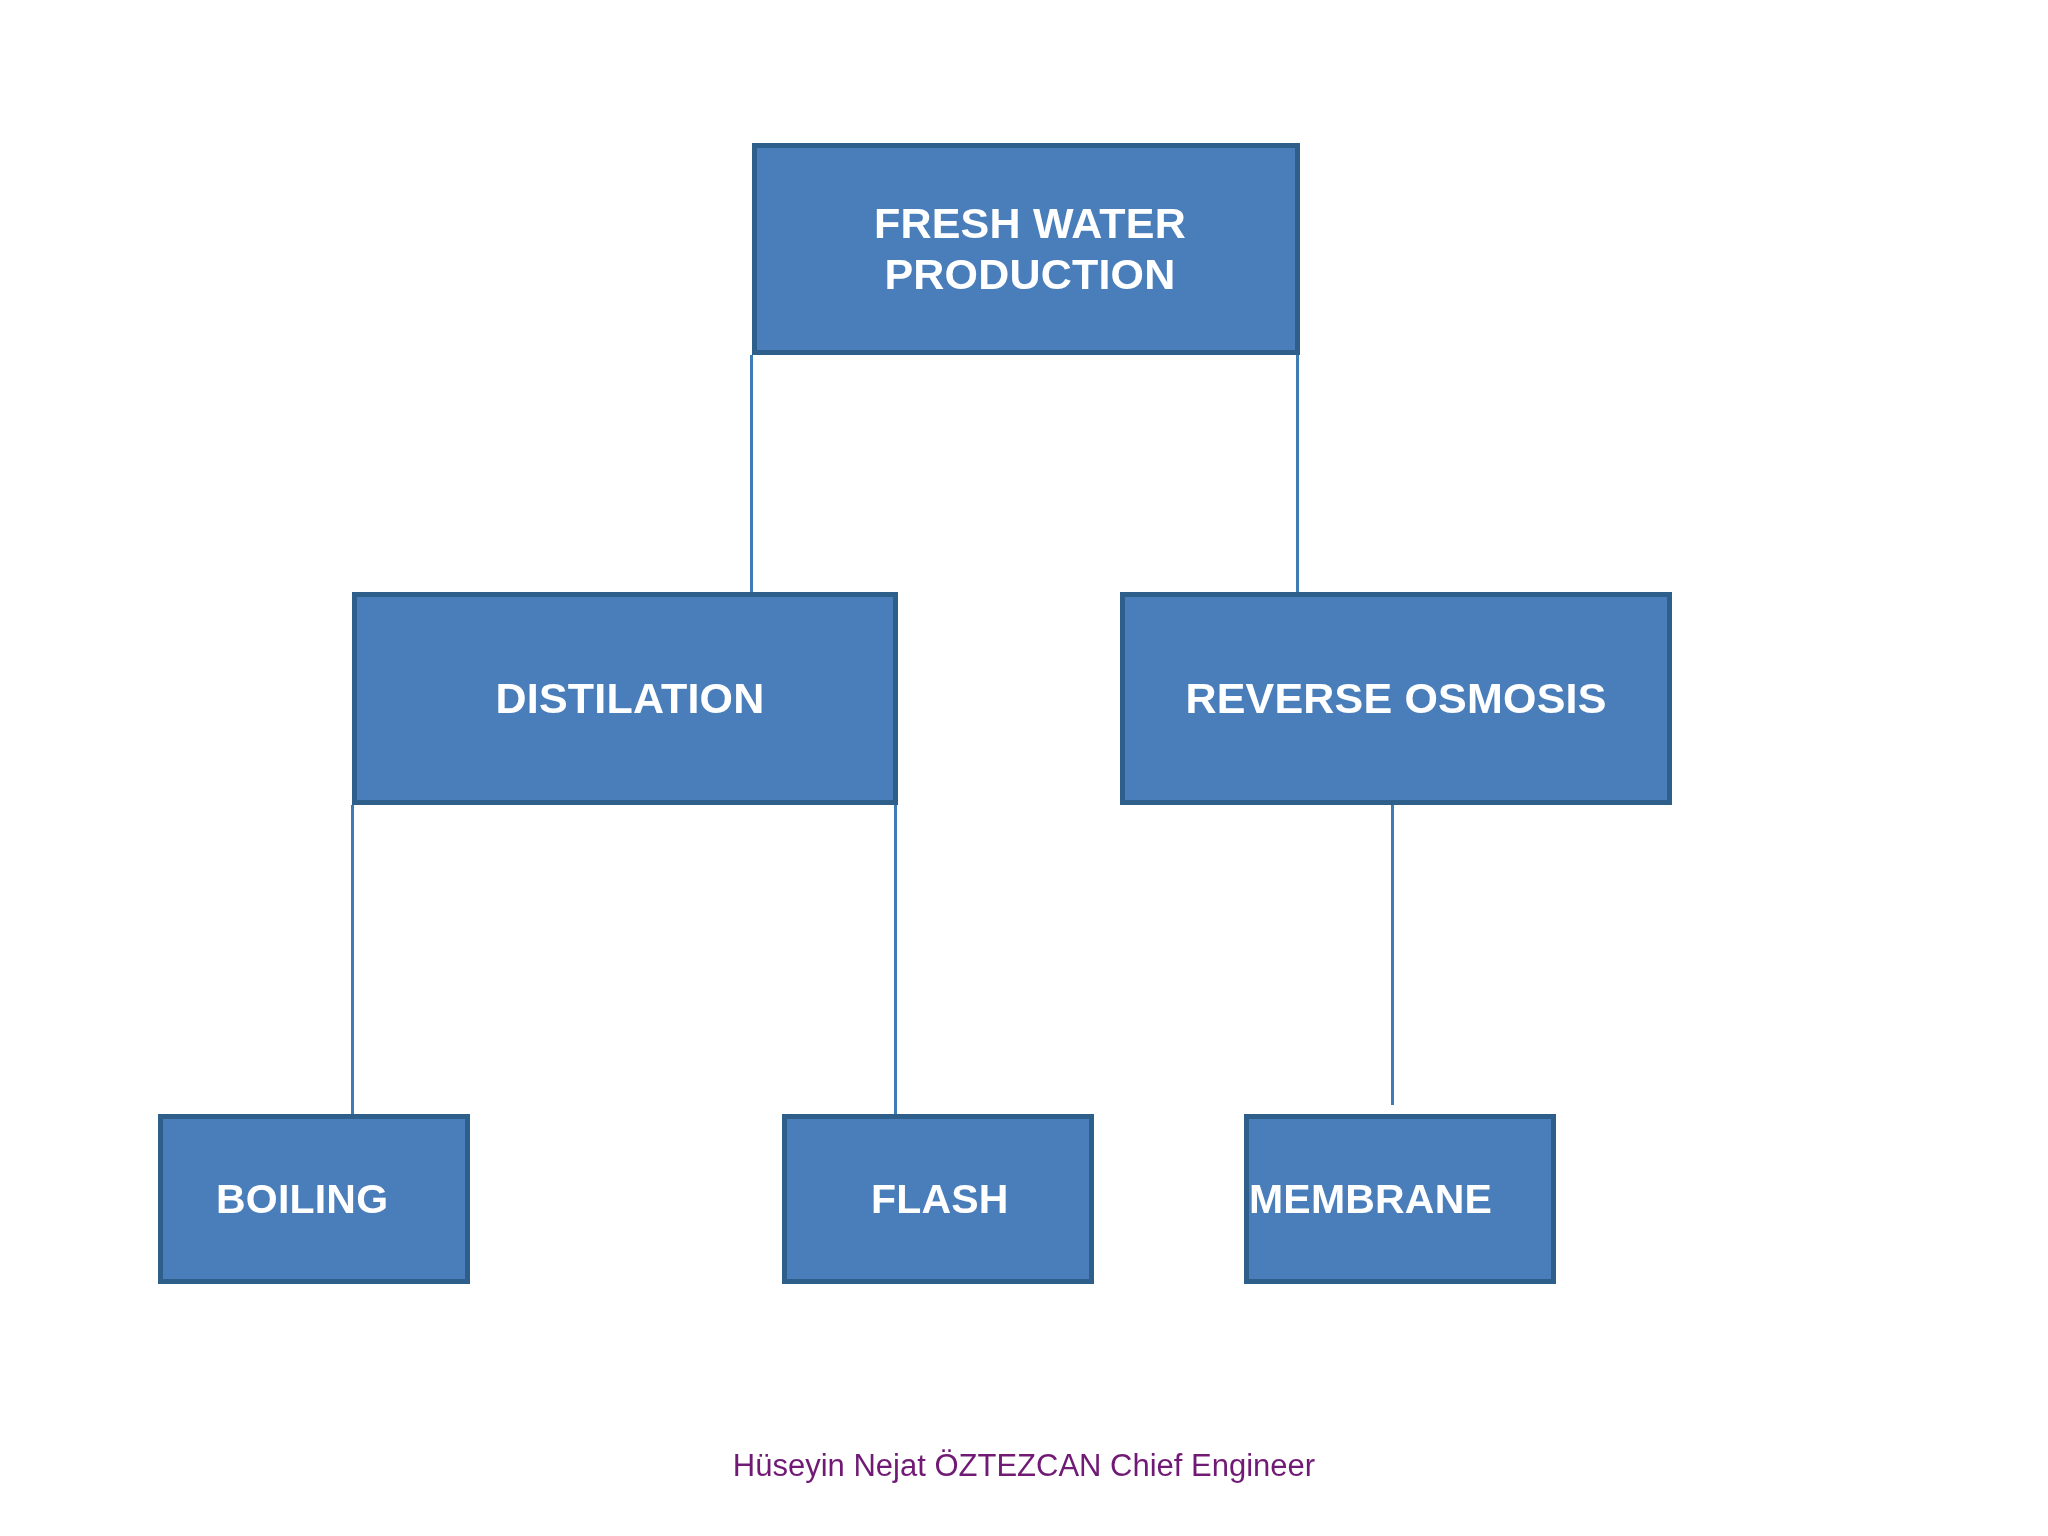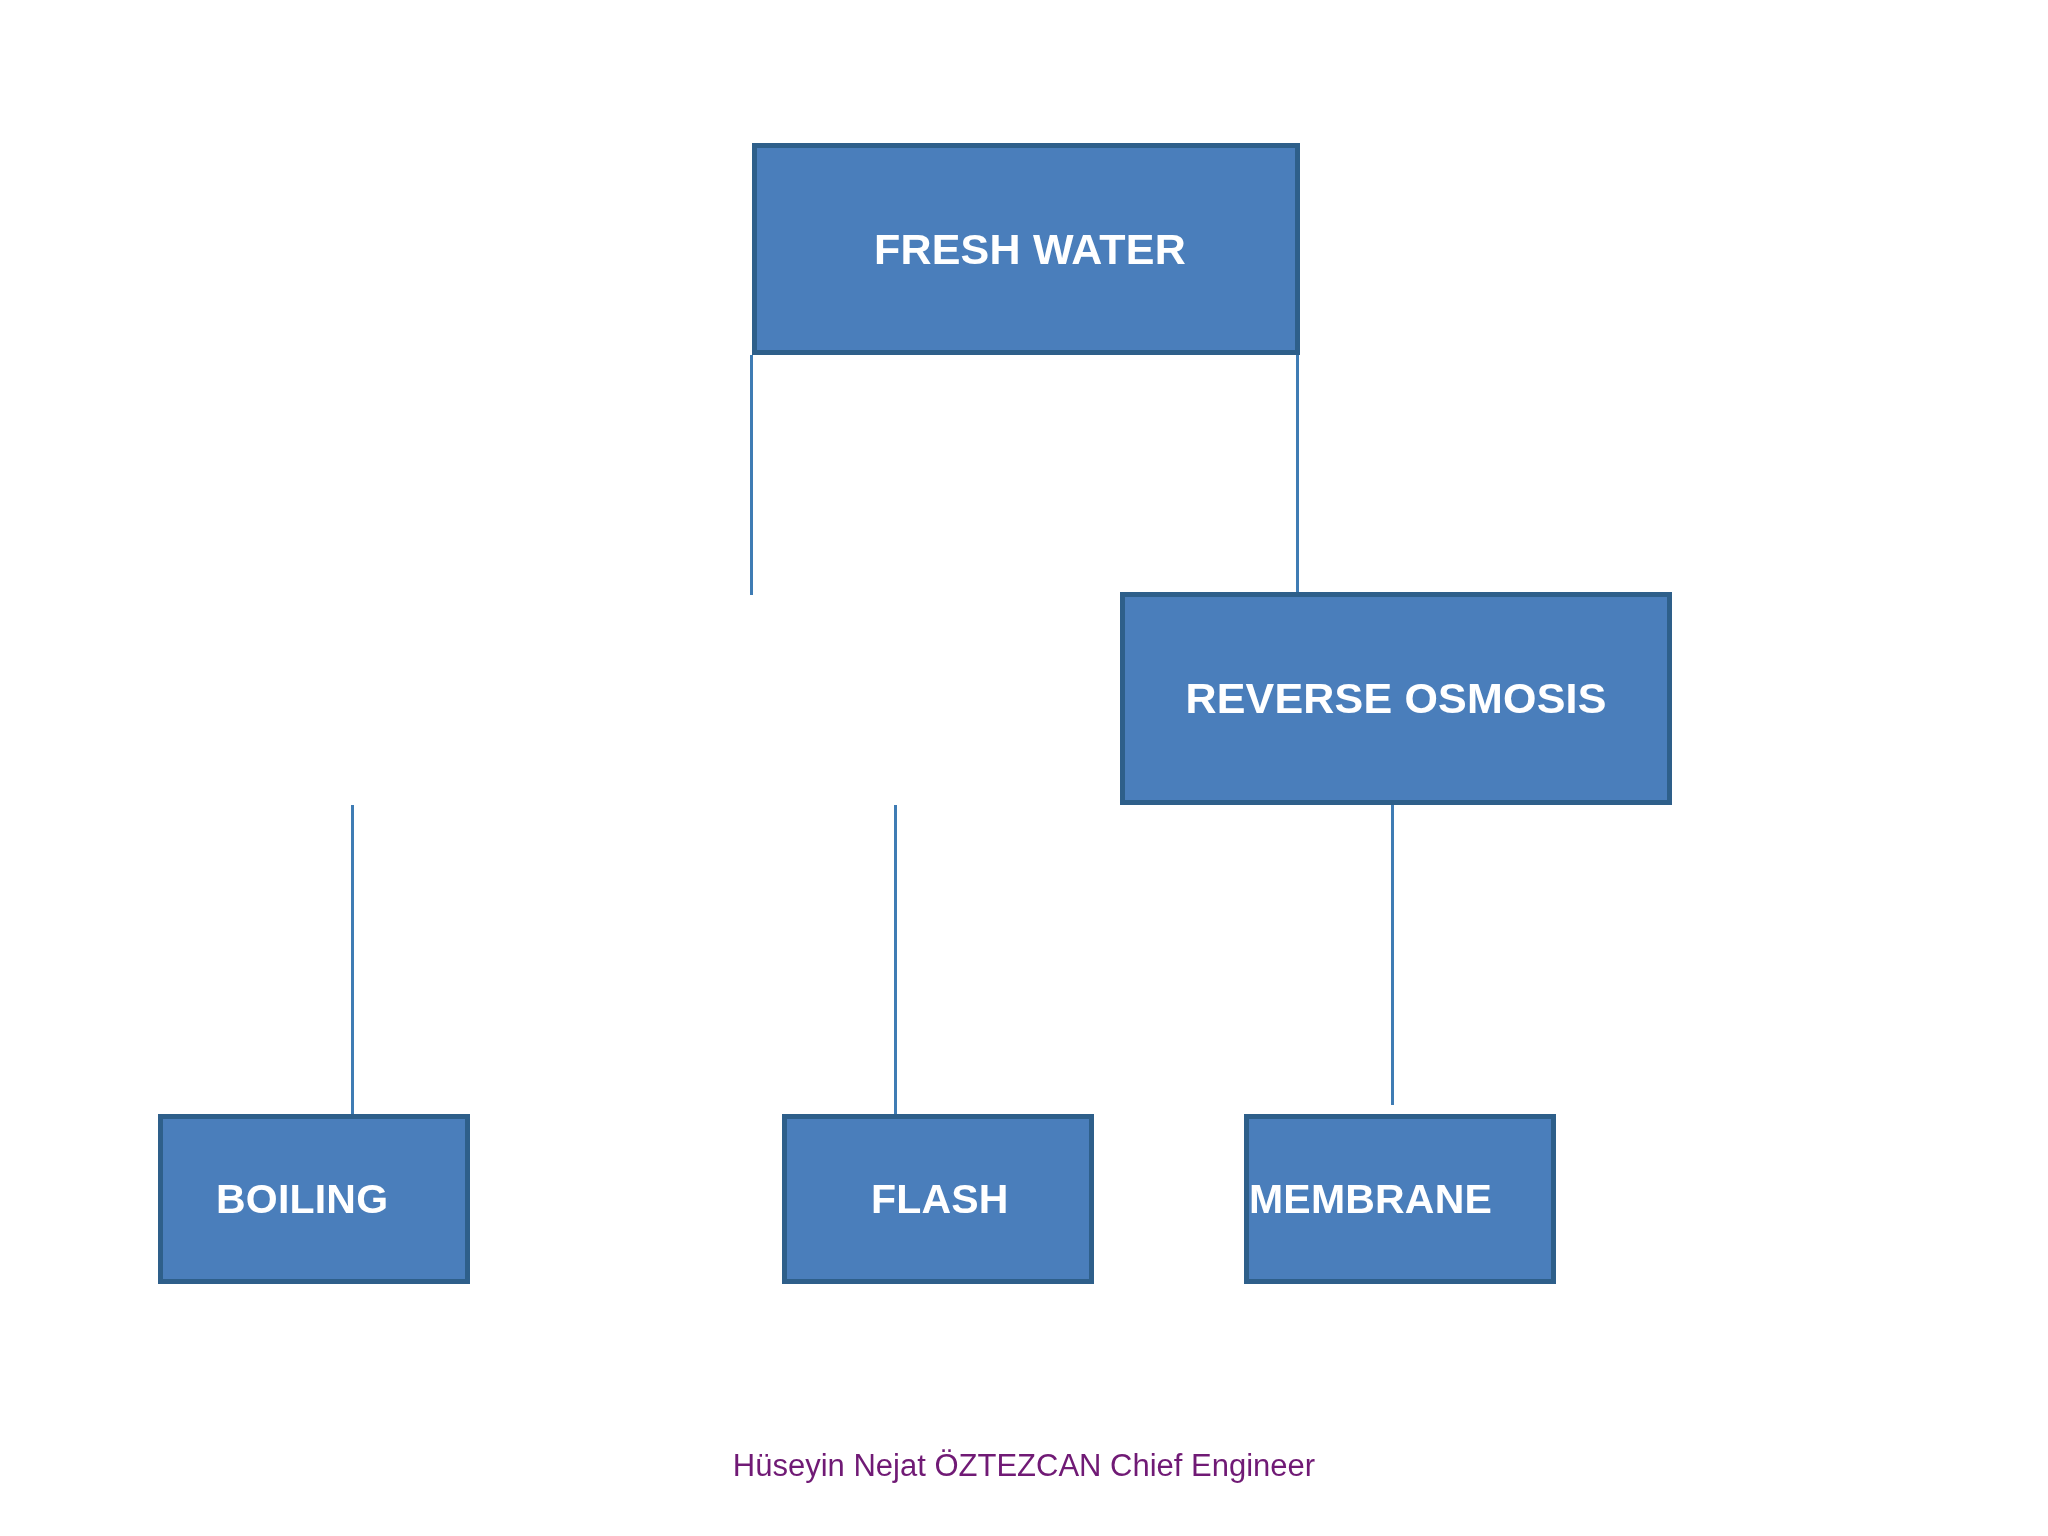--- a/index.html
+++ b/index.html
@@ -144,23 +144,26 @@
 
   <div class="connector" style="left:1296px; top:355px; height:240px;"></div>
 
   <div class="connector" style="left:351px; top:805px; height:312px;"></div>
 
   <div class="connector" style="left:894px; top:805px; height:312px;"></div>
 
   <div class="connector" style="left:1391px; top:805px; height:300px;"></div>
 
   <div class="node" id="node-root">
-    <span class="node-label"><span>FRESH WATER</span><br></span>
+    <span class="node-label"><span>FRESH WATER</span><br><span>PRODUCTION</span></span>
   </div>
 
+  <div class="node" id="node-distilation">
+    <span class="node-label">DISTILATION</span>
+  </div>
 
   <div class="node" id="node-reverse-osmosis">
     <span class="node-label">REVERSE OSMOSIS</span>
   </div>
 
   <div class="node" id="node-boiling">
     <span class="node-label">BOILING</span>
   </div>
 
   <div class="node" id="node-flash">

